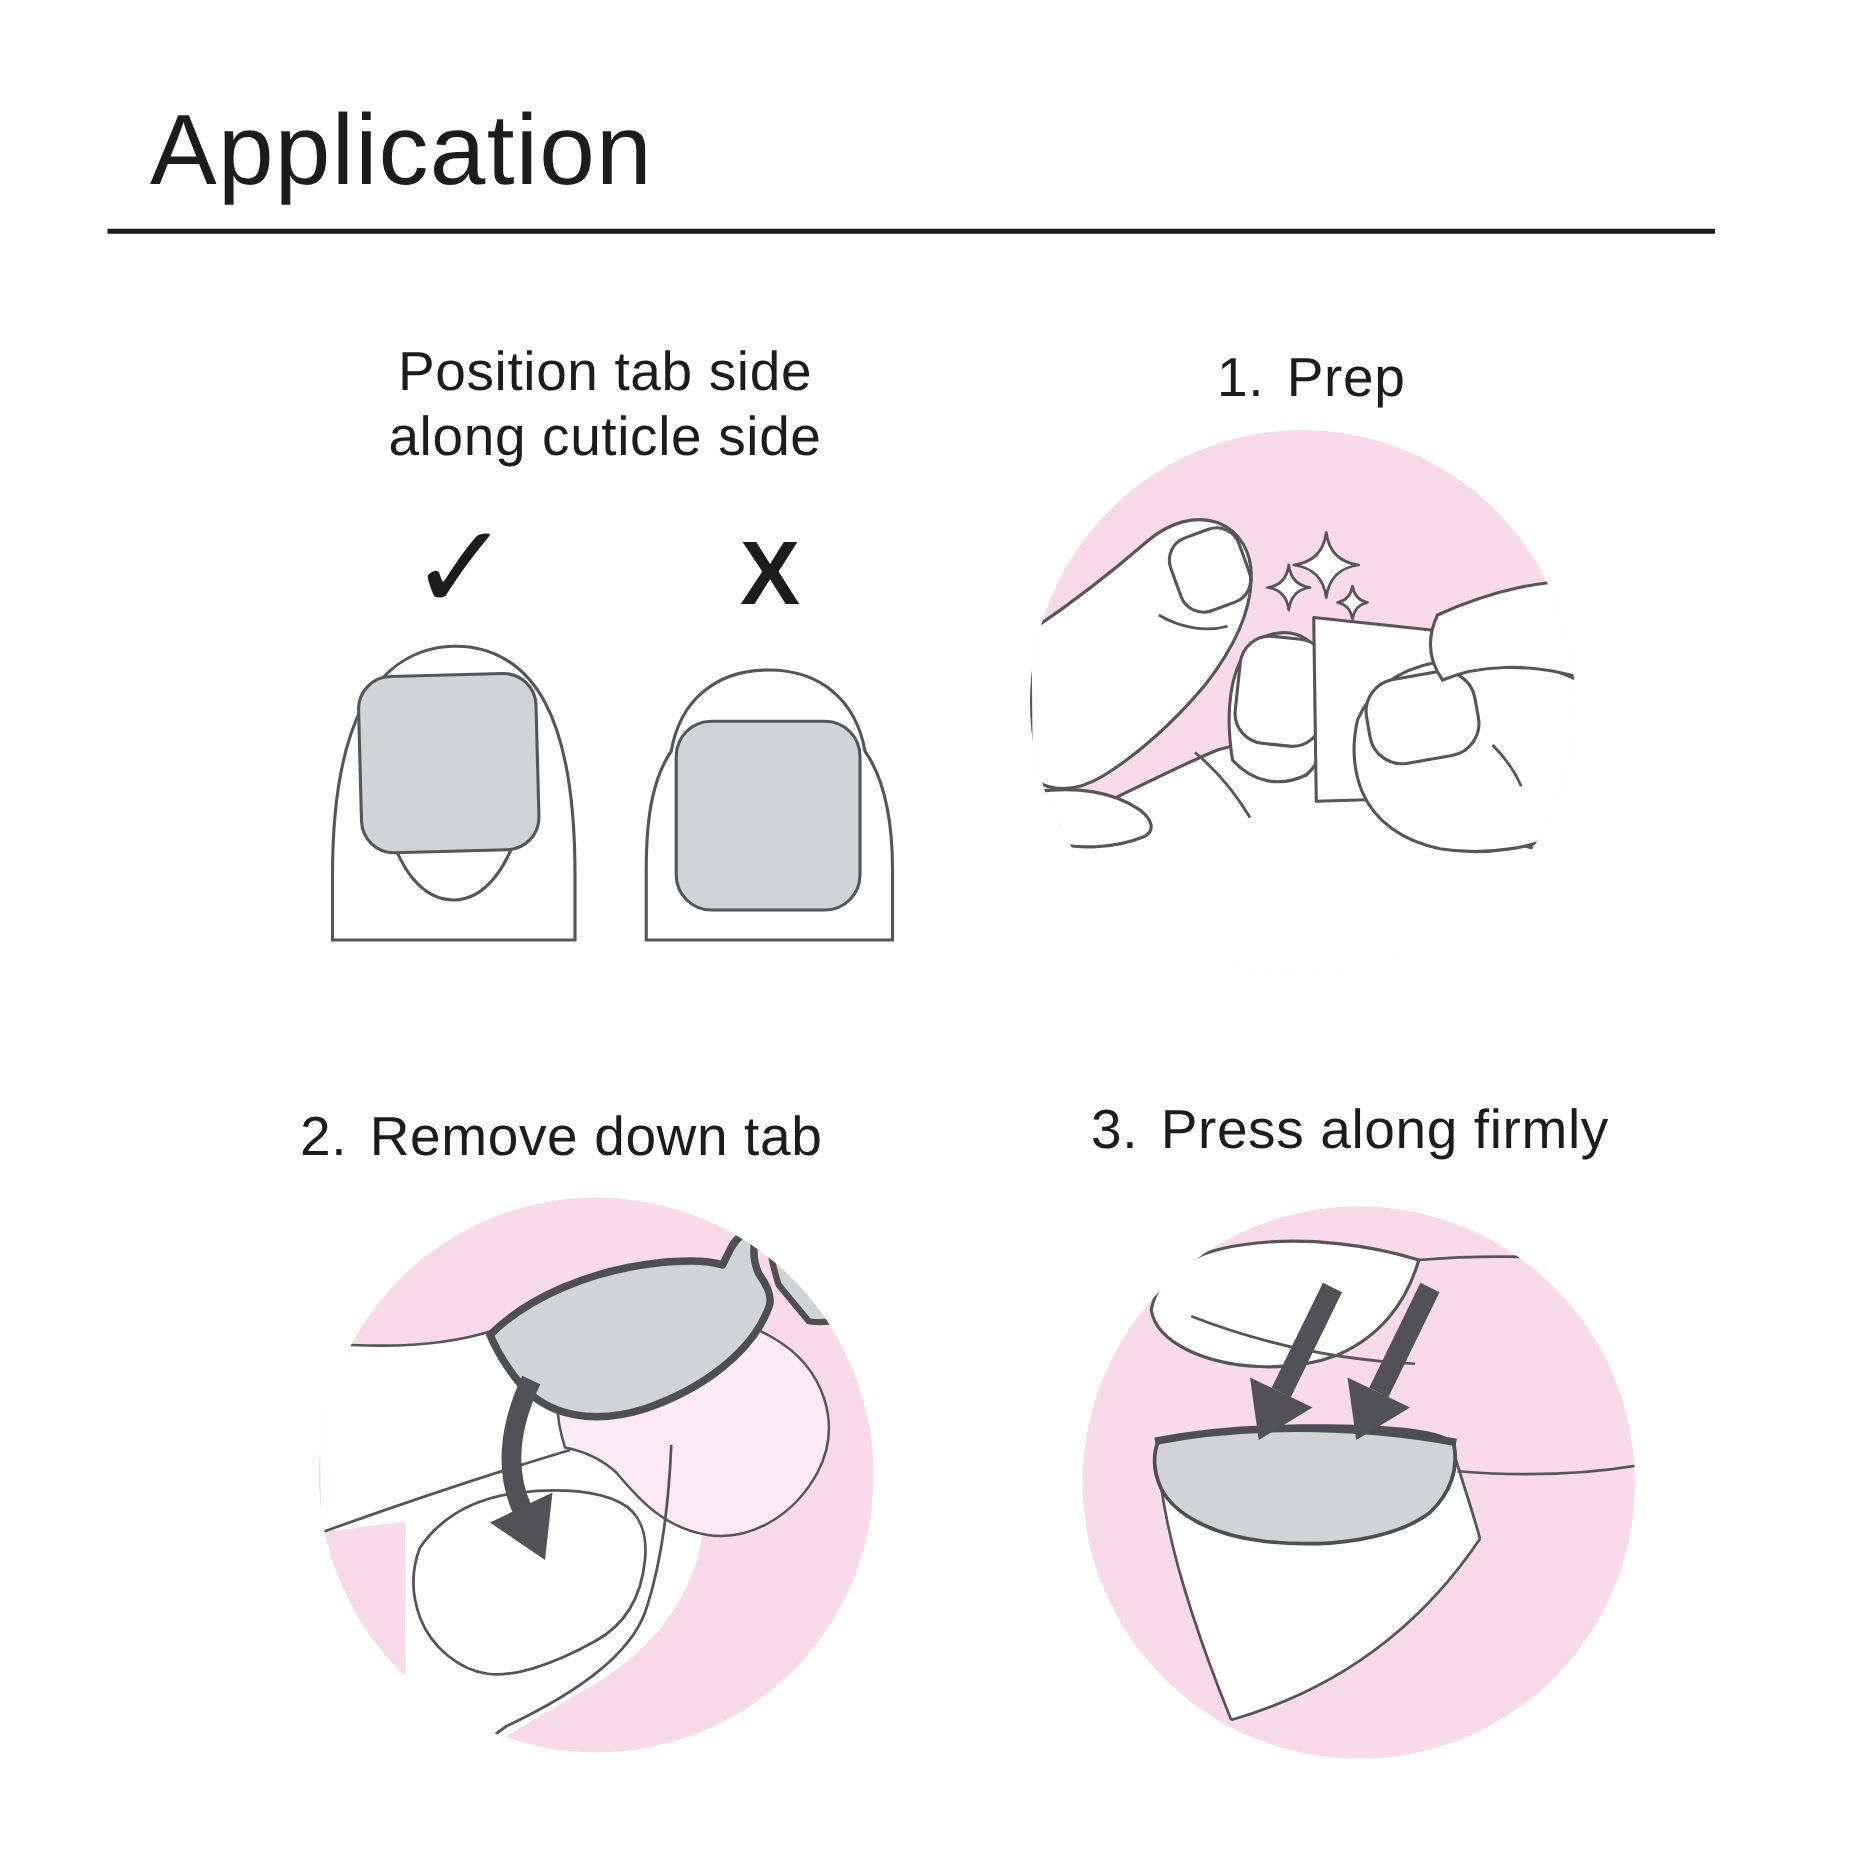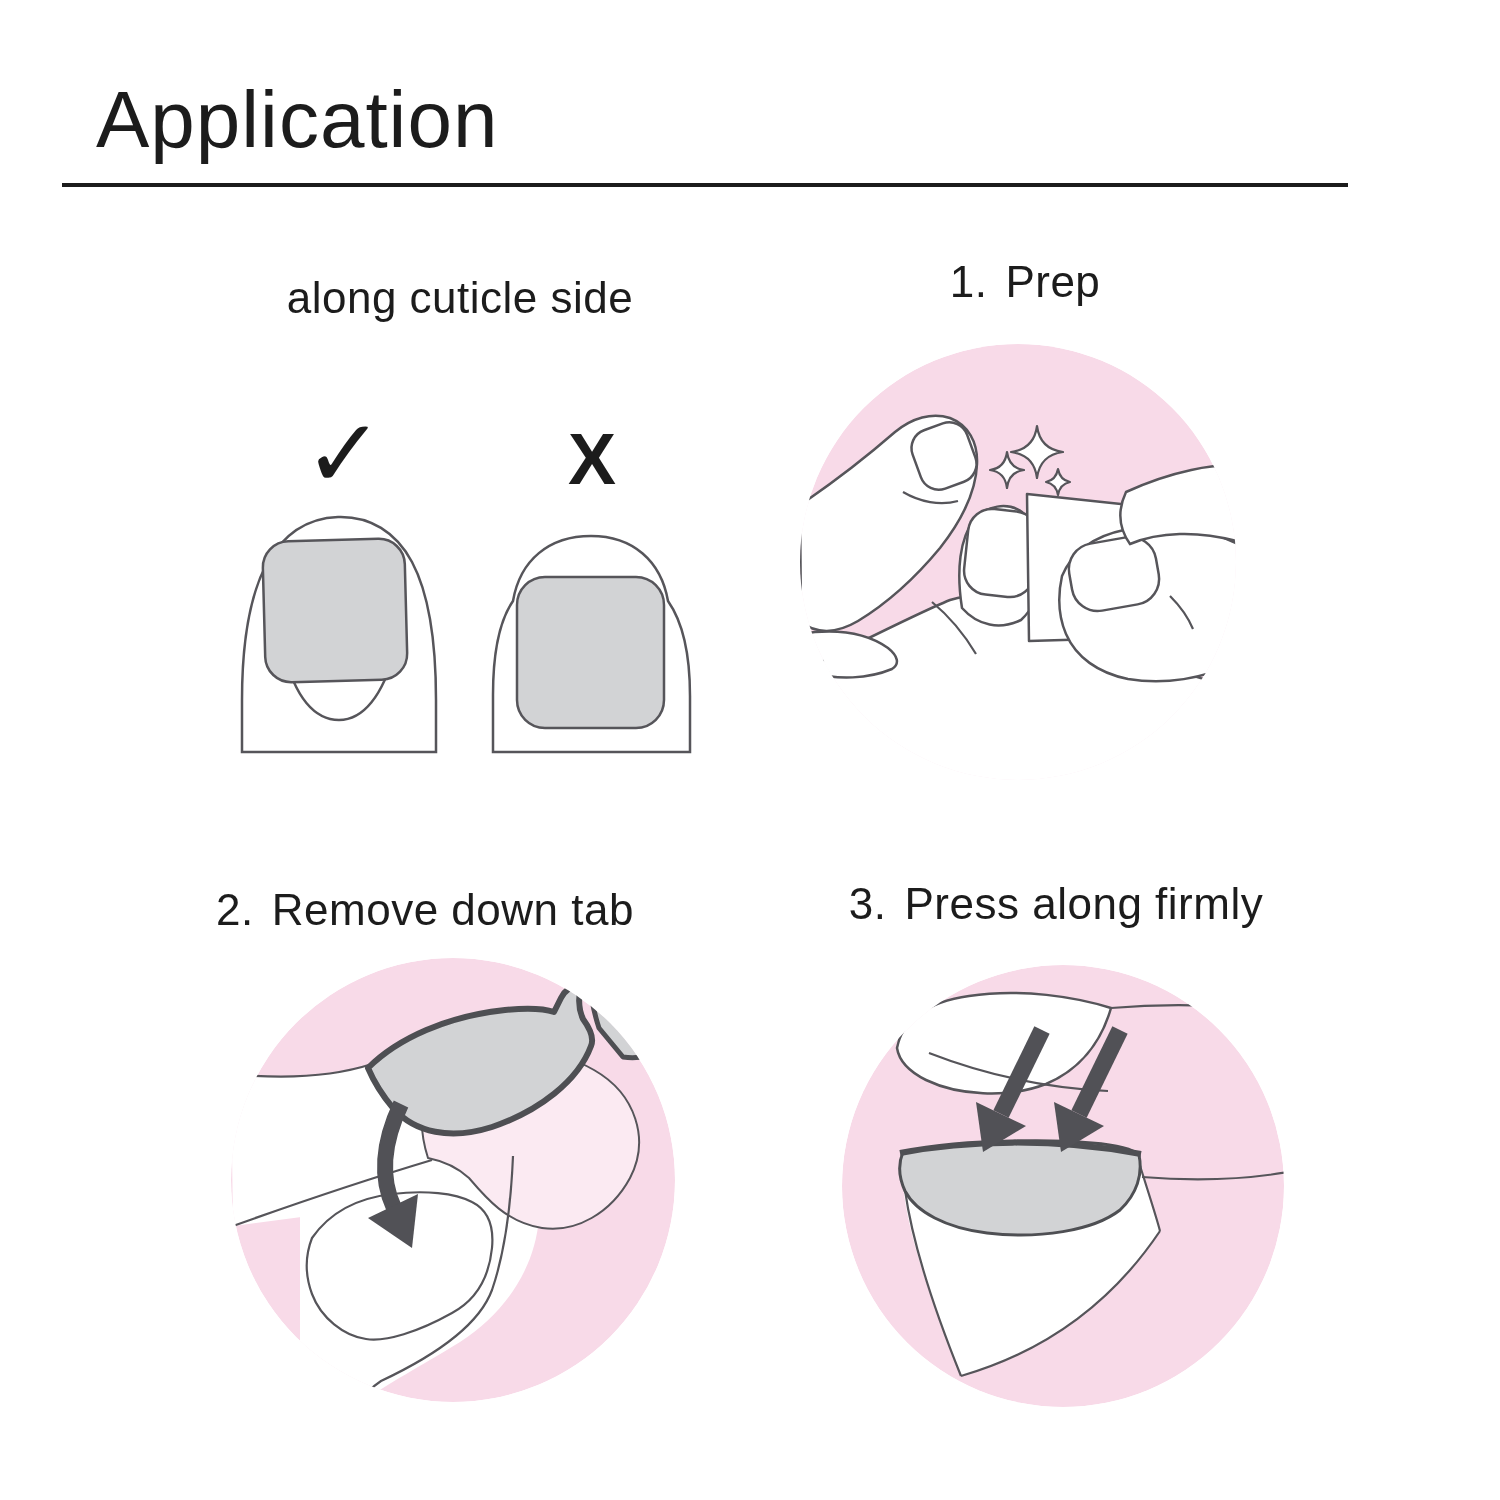--- a/index.html
+++ b/index.html
@@ -3,30 +3,30 @@
 <meta charset="utf-8">
 <style>
   :root{
     --pink:#F8DAE8; --pink-light:#FBEAF2; --gray-fill:#D2D3D5;
     --outline:#56555A; --outline-bold:#4E4F53; --arrow:#515156; --text:#1C1C1C;
   }
   *{margin:0;padding:0;box-sizing:border-box}
   html,body{background:#fff}
   .canvas{
     position:relative;width:1348px;height:1500px;background:#fff;overflow:hidden;
-    font-family:"Liberation Sans","DejaVu Sans",sans-serif;color:var(--text);
+    font-family:"Liberation Sans","DejaVu Sans",sans-serif;color:var(--text);margin-left:24px;
   }
   .title{
     position:absolute;left:96px;top:74px;font-size:80px;font-weight:400;
     letter-spacing:1px;line-height:92px;
   }
   .rule{position:absolute;left:62px;top:183px;width:1383px;height:4px;background:var(--text)}
   .heading{position:absolute;text-align:center;font-size:44px;line-height:52px;font-weight:400;letter-spacing:0.5px}
   .h-q1{left:230px;top:272px;width:460px}
-  .h-q2{left:825px;top:256px;width:400px}
+  .h-q2{left:825px;top:277px;width:400px}
   .h-q3{left:195px;top:884px;width:460px}
   .h-q4{left:826px;top:878px;width:460px}
   .step-num{display:inline-block;margin-right:18px}
   .sym{position:absolute;text-align:center;font-weight:700;color:var(--text)}
   .sym-check{left:289px;top:398px;width:110px;height:112px;font-size:96px;line-height:112px;font-family:"DejaVu Sans",sans-serif}
   .sym-x{left:537px;top:410px;width:110px;height:98px;font-size:72px;line-height:98px}
   svg{position:absolute;display:block}
   .svg-q1{left:230px;top:500px}
   .svg-q2{left:795px;top:340px}
   .svg-q3{left:225px;top:952px}
@@ -34,20 +34,21 @@
 </style>
 </head>
 <body>
 
 <div class="canvas">
 
   <h1 class="title">Application</h1>
   <div class="rule"></div>
 
   <div class="heading h-q1">
+    <div>Position tab side</div>
     <div>along cuticle side</div>
   </div>
   <div class="sym sym-check">✓</div>
   <div class="sym sym-x">X</div>
 
   <svg class="svg-q1" width="470" height="260" viewBox="230 500 470 260">
     <g>
       <path d="M 242 752 L 242 700 C 242 640 250 596 266 565 C 283 534 308 518 338 517 C 370 516 396 532 412 562 C 428 592 436 638 436 700 L 436 752 Z" style="fill:#fff;stroke:var(--outline);stroke-width:2.5"></path>
       <path d="M 284 652 C 295 698 315 720 339 720 C 363 720 383 696 395 650" style="fill:none;stroke:var(--outline);stroke-width:2.5"></path>
       <rect x="264" y="540" width="142" height="141" rx="26" transform="rotate(-1.5 335 610)" style="fill:var(--gray-fill);stroke:var(--outline);stroke-width:2.5"></rect>

